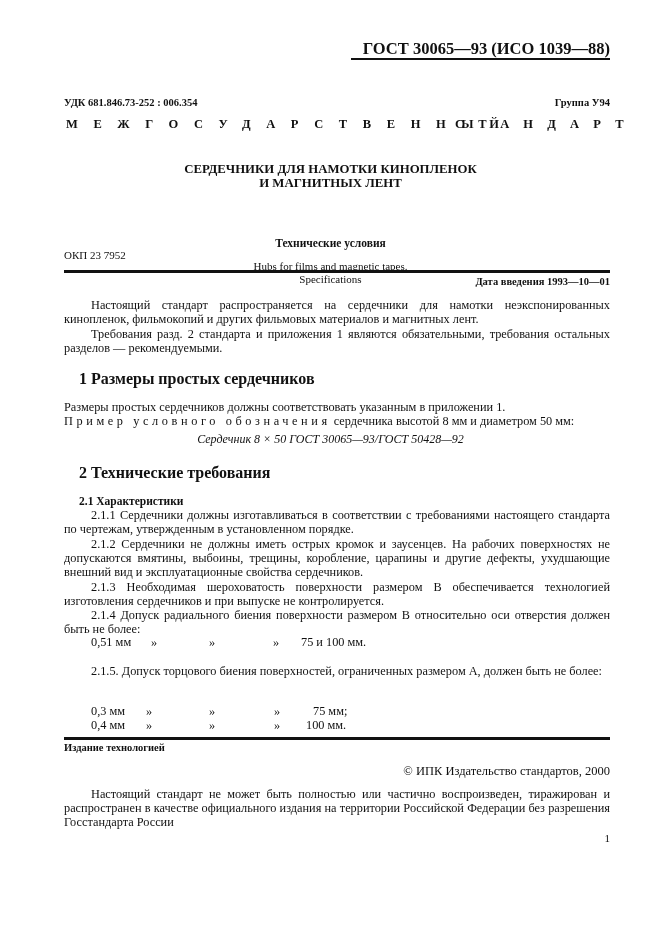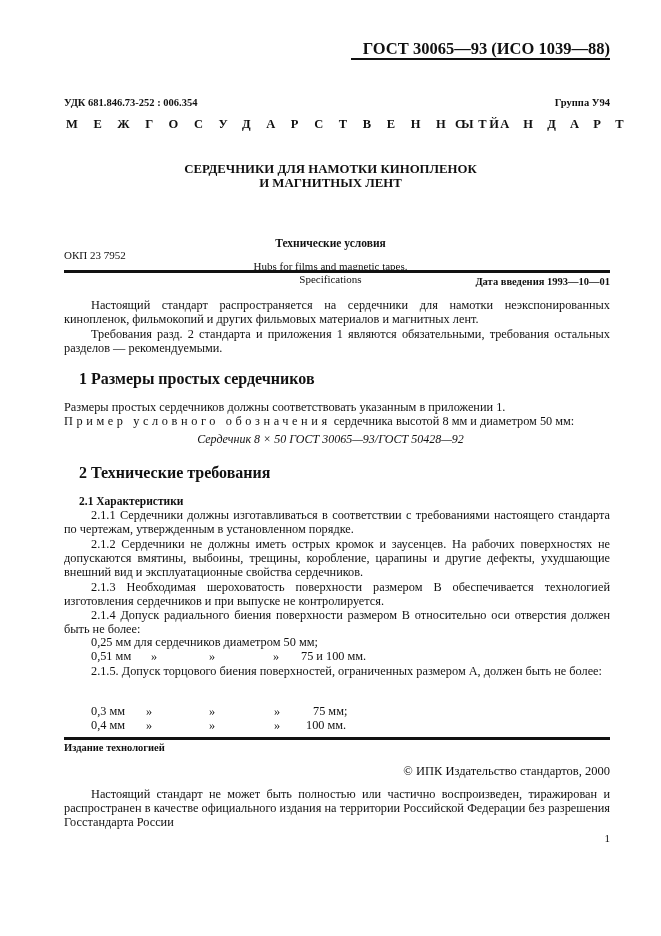--- a/index.html
+++ b/index.html
@@ -67,23 +67,20 @@
 
 <div class="h1" style="top:464px">2 Технические требования</div>
 <div class="h2" style="top:495px">2.1 Характеристики</div>
 <div class="para ind" style="top:508px">2.1.1 Сердечники должны изготавливаться в соответствии с требованиями настоящего стандарта по чертежам, утвержденным в установленном порядке.</div>
 <div class="para ind" style="top:537px">2.1.2 Сердечники не должны иметь острых кромок и заусенцев. На рабочих поверхностях не допускаются вмятины, выбоины, трещины, коробление, царапины и другие дефекты, ухудшающие внешний вид и эксплуатационные свойства сердечников.</div>
 <div class="para ind" style="top:580px">2.1.3 Необходимая шероховатость поверхности размером В обеспечивается технологией изготовления сердечников и при выпуске не контролируется.</div>
 <div class="para ind" style="top:608px">2.1.4 Допуск радиального биения поверхности размером В относительно оси отверстия должен быть не более:</div>
 
 <div class="tbl" style="top:636px">
   <div class="r">
-    <span>0,25 мм</span> <span>для сердечников диаметром 50 мм;</span>
-  </div>
-  <div class="r">
     <span class="c" style="left:0">0,51 мм</span>
     <span class="c" style="left:60px">»</span>
     <span class="c" style="left:118px">»</span>
     <span class="c" style="left:182px">»</span>
     <span class="c" style="left:210px">75 и 100 мм.</span>
   </div>
 </div>
 
 <div class="para ind" style="top:664px">2.1.5. Допуск торцового биения поверхностей, ограниченных размером А, должен быть не более:</div>
 

